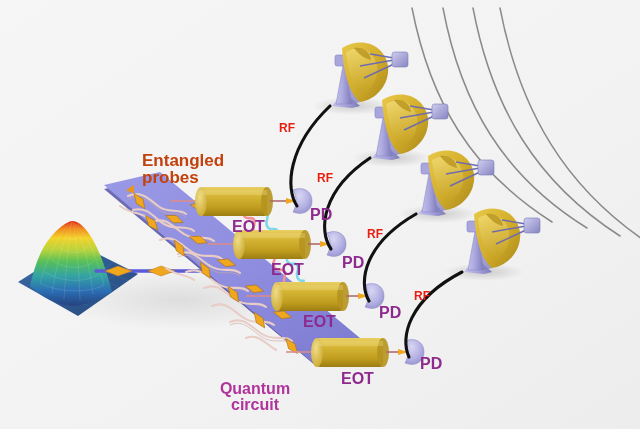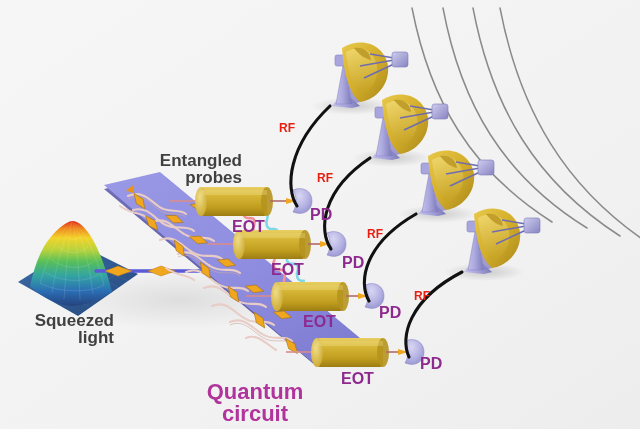--- a/index.html
+++ b/index.html
@@ -10,24 +10,24 @@
   }
   #stage svg.layer{position:absolute;left:0;top:0;width:640px;height:429px;}
   .lbl{
     position:absolute;
     font-family:"Liberation Sans",sans-serif;
     font-weight:bold;
     line-height:1.02;
     white-space:pre;
     user-select:none;
   }
-  .lbl-blue{color:#404040;font-size:17px;text-align:right;}
+  .lbl-blue{color:#c2410c;font-size:17px;text-align:left;}
   .lbl-purple{color:#8e2a8e;font-size:16px;}
   .lbl-red{color:#e81f10;font-size:12px;}
-  .lbl-quantum{color:#b0349b;font-size:22px;text-align:center;}
+  .lbl-quantum{color:#b0349b;font-size:16px;text-align:center;}
 </style>
 </head>
 <body>
 
 <div id="stage">
 
   <svg class="layer" viewBox="0 0 640 429">
     <defs>
 
       <linearGradient id="gChip" x1="0" y1="0" x2="1" y2="1">
@@ -375,22 +375,20 @@
           <path d="M 34,34 L 64,20"></path>
           <path d="M 40,10 L 64,14"></path>
         </g>
         <rect x="62" y="8" width="16" height="15" rx="2.5" fill="url(#gHorn)" stroke="#7b78b8" stroke-width="0.6"></rect>
       </g>
     </g>
   </svg>
 
   <div class="lbl lbl-blue" style="left:142px;top:152px;width:100px;">Entangled
 probes</div>
-  <div class="lbl lbl-blue" style="left:14px;top:312px;width:100px;">Squeezed
-light</div>
   <div class="lbl lbl-quantum" style="left:203px;top:381px;width:104px;">Quantum
 circuit</div>
 
   <div class="lbl lbl-purple" style="left:232px;top:219px;">EOT</div>
   <div class="lbl lbl-purple" style="left:271px;top:262px;">EOT</div>
   <div class="lbl lbl-purple" style="left:303px;top:314px;">EOT</div>
   <div class="lbl lbl-purple" style="left:341px;top:371px;">EOT</div>
 
   <div class="lbl lbl-purple" style="left:310px;top:207px;">PD</div>
   <div class="lbl lbl-purple" style="left:342px;top:255px;">PD</div>

